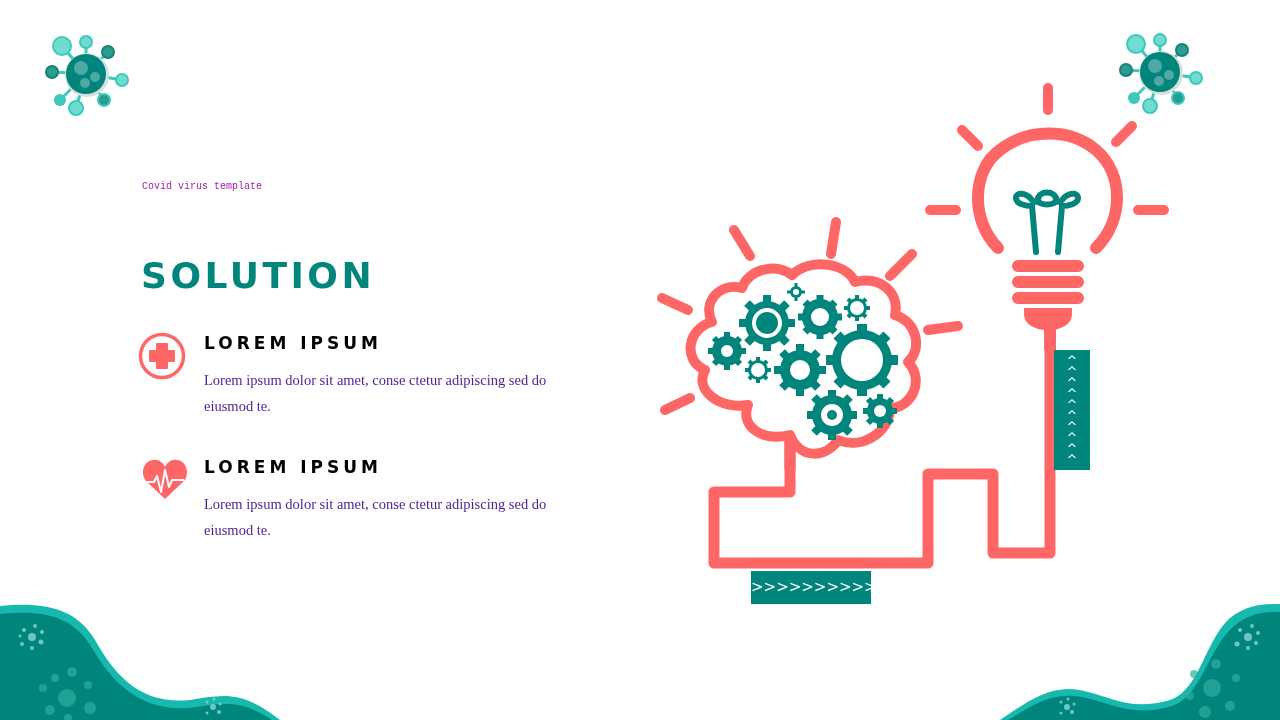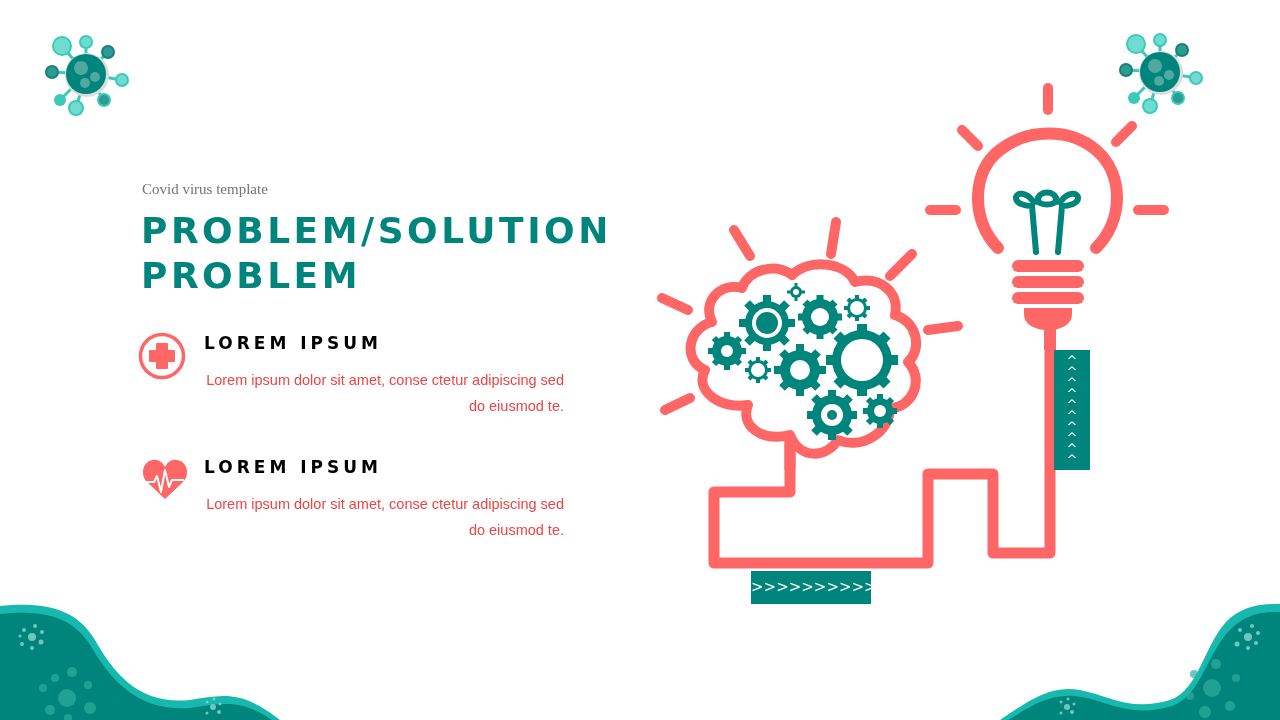--- a/index.html
+++ b/index.html
@@ -1,21 +1,21 @@
 <!DOCTYPE html>
 <html><head>
 <meta charset="utf-8">
 <style>
   html, body { margin:0; padding:0; }
   body { width:1280px; height:720px; position:relative; overflow:hidden; background:#ffffff; font-family:"Liberation Sans", sans-serif; }
   .abs { position:absolute; }
-  .subtitle { left:142px; top:181px; font-size:15px; color:#737373; font-family:Liberation Serif, serif; }
+  .subtitle { left:142px; top:181px; font-size:10px; color:#a21caf; font-family:Liberation Mono, monospace; }
   .title { left:141px; top:208px; font-size:36px; line-height:45px; font-weight:bold; color:#00857d; letter-spacing:3.5px; font-family:"DejaVu Sans", sans-serif; margin:0; }
   .item-heading { font-size:17px; font-weight:bold; color:#000000; letter-spacing:4px; font-family:"DejaVu Sans", sans-serif; }
-  .item-body { font-size:14.5px; line-height:26px; color:#ef4444; width:360px; font-family:Liberation Sans, sans-serif;text-align:right; }
+  .item-body { font-size:14.5px; line-height:26px; color:#4c1d95; width:360px; font-family:Liberation Serif, serif; }
   .chev-box { background:#00857d; color:#fff; font-family:"DejaVu Sans", sans-serif; font-size:15px; }
   .chev-h { left:751px; top:571px; width:120px; height:33px; line-height:33px; text-align:center; letter-spacing:0px; }
   .chev-v { left:1054px; top:350px; width:36px; height:120px; display:flex; flex-direction:column; align-items:center; justify-content:center; font-size:13px; line-height:11px; }
 </style>
 </head>
 <body>
 
 <svg class="abs" style="left:40px;top:32px" width="92" height="88" viewBox="0 0 92 88">
   <g stroke="#3cc9bb" stroke-width="3">
     <line x1="46" y1="42" x2="22" y2="14"></line>
@@ -127,22 +127,22 @@
       <circle cx="71" cy="102" r="1.5"></circle>
       <circle cx="78" cy="99" r="1.5"></circle>
       <circle cx="84" cy="104" r="1.5"></circle>
       <circle cx="82" cy="112" r="2"></circle>
       <circle cx="71" cy="113" r="1.5"></circle>
   </g>
 </svg>
 
 <div class="abs subtitle">Covid virus template</div>
 <h1 class="abs title">
-  <span>PROBLEM/SOLUTION</span><br>
-  <span>PROBLEM</span>
+  <br>
+  <span>SOLUTION</span>
 </h1>
 
 <div class="abs" style="left:138px;top:331px;width:430px;height:90px;">
   <svg class="abs" style="left:0;top:1px" width="48" height="48" viewBox="0 0 48 48">
     <circle cx="24" cy="24" r="21.5" fill="none" stroke="#ff6666" stroke-width="3.5"></circle>
     <path d="M19 12 h10 v7 h7 v10 h-7 v7 h-10 v-7 h-7 v-10 h7 z" fill="#ff6666" stroke="#ff6666" stroke-width="2" stroke-linejoin="round"></path>
   </svg>
   <div class="abs item-heading" style="left:66px;top:2px;">LOREM IPSUM</div>
   <div class="abs item-body" style="left:66px;top:36px;">Lorem ipsum dolor sit amet, conse ctetur adipiscing sed do eiusmod te.</div>
 </div>

